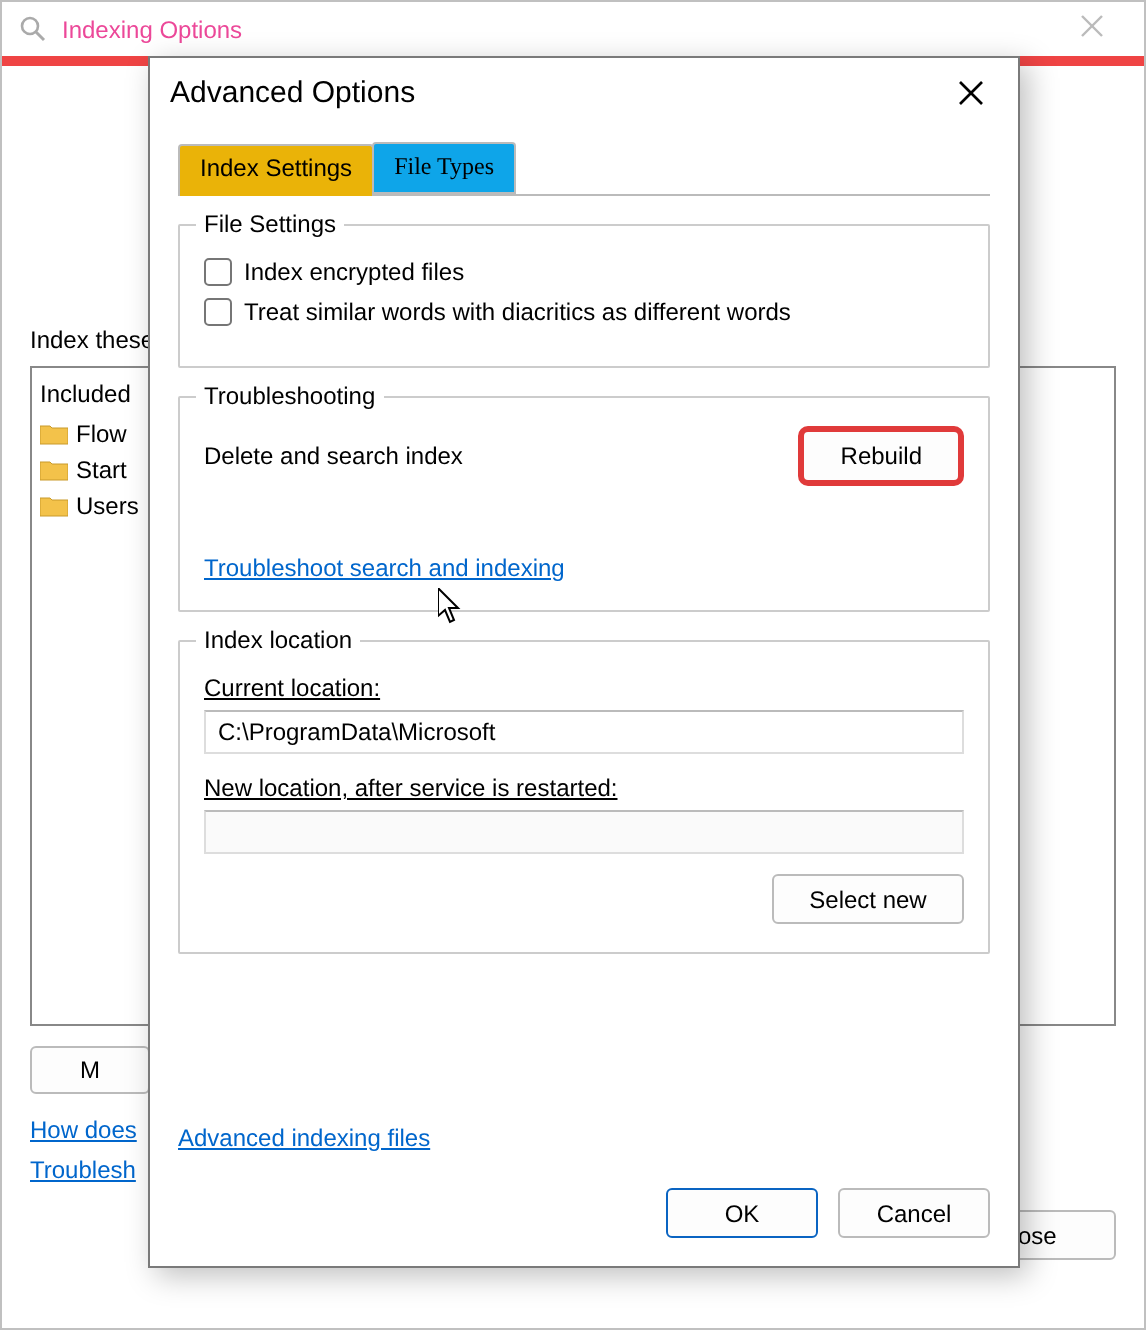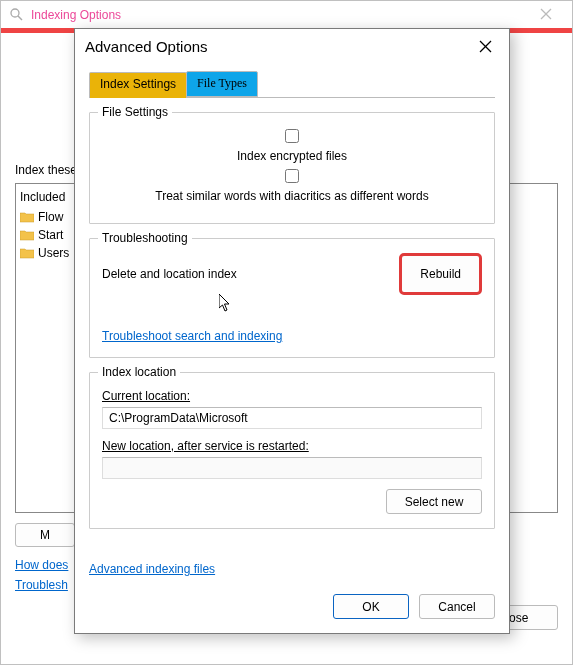--- a/index.html
+++ b/index.html
@@ -31,26 +31,26 @@
   .modal-close svg { display:block; margin:auto; }
 
   .modal-body { flex:1; padding: 8px 14px 0 14px; }
   .tabstrip { display:flex; border-bottom:1px solid #bbb; }
   .tab { padding: 4px 10px 5px 10px; border:1px solid #bbb; border-bottom:none; background:#fff; border-radius:2px 2px 0 0; cursor:pointer; margin-right:-1px; position:relative; top:1px; }
   .tab.inactive { background:#0ea5e9; top:0; border-bottom:1px solid #bbb;font-family:Liberation Serif, serif; }
   .tab.active { background:#eab308; }
 
   .fieldset { border:1px solid #ccc; border-radius:1px; margin-top:14px; padding: 10px 12px 14px 12px; position:relative; }
   .fieldset-legend { position:absolute; top:-8px; left:8px; background:#fff; padding: 0 4px; font-size:12px; }
-  .check-row { display:flex; align-items:center; gap:6px; margin: 6px 0; flex-direction: column; }
+  .check-row { display:flex; align-items:center; gap:6px; margin: 6px 0; }
   .check-row input { width:14px; height:14px; margin:0; }
 
   .ts-row { display:flex; align-items:center; justify-content:space-between; margin:4px 0 10px 0; }
   .btn { border:1px solid #bbb; background:#fdfdfd; border-radius:3px; height:25px; padding: 0 16px; cursor:pointer; }
-  .btn.highlight { border:3px solid #e03a3a; border-radius:5px; padding: 0 18px; height:42px; }
+  .btn.highlight { border:3px solid #e03a3a; border-radius:5px; padding: 0 18px; height:30px; }
   .link2 { color:#0066cc; text-decoration: underline; cursor:pointer; }
 
   .loc-sub { margin-top:4px; }
   .loc-label { margin: 6px 0 4px 0; text-decoration: underline; }
   .loc-input { width:100%; border:1px solid #ddd; border-top:1px solid #bbb; height:22px; padding: 2px 6px; background:#fff; }
   .loc-input.readonly { background:#fafafa; color:#555; }
   .loc-btn-row { text-align:right; margin-top:10px; }
 
   .modal-footer { padding: 10px 14px 14px 14px; }
   .modal-footer .link2 { display:block; margin-bottom:18px; }
@@ -146,21 +146,21 @@
       </label>
       <label class="check-row">
         <input type="checkbox" style="">
         <span>Treat similar words with diacritics as different words</span>
       </label>
     </div>
 
     <div class="fieldset">
       <span class="fieldset-legend">Troubleshooting</span>
       <div class="ts-row">
-        <span>Delete and location index</span>
+        <span>Delete and search index</span>
         <button class="btn highlight">Rebuild</button>
       </div>
       <div style="height:24px;"></div>
       <span class="link2">Troubleshoot search and indexing</span>
     </div>
 
     <div class="fieldset">
       <span class="fieldset-legend">Index location</span>
       <div class="loc-sub">
         <div class="loc-label">Current location:</div>

